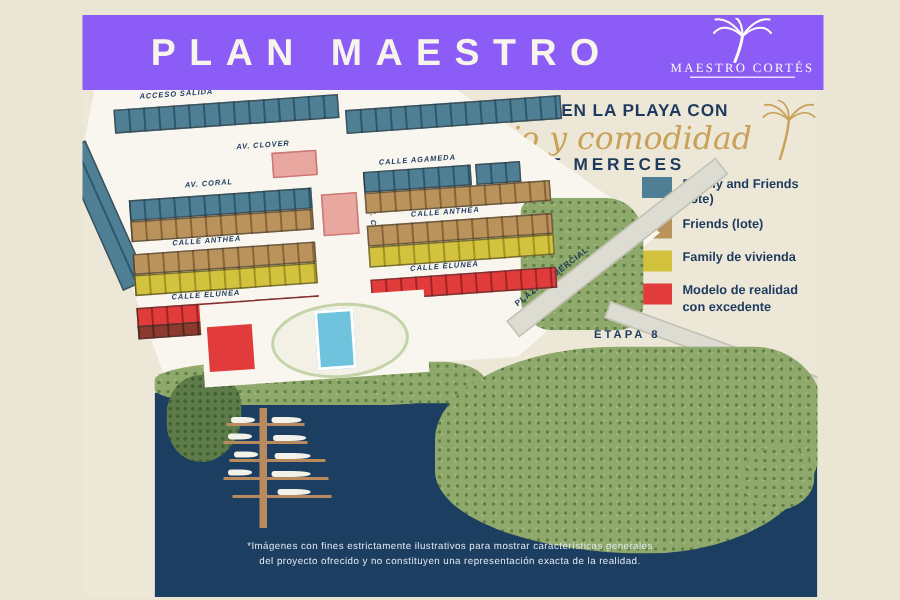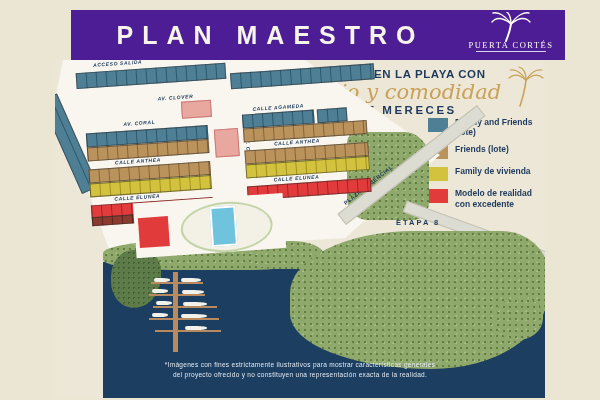--- a/index.html
+++ b/index.html
@@ -1,21 +1,21 @@
 <!DOCTYPE html>
 <html><head>
 <meta charset="utf-8">
 <style>
   html,body{margin:0;padding:0;}
   #stage{position:relative;width:600px;height:400px;background:#ebe5d3;overflow:hidden;
          font-family:"Liberation Sans",sans-serif;}
   .abs{position:absolute;}
 
   
-  #header{left:55px;top:10px;width:494px;height:50px;background:#4c1d95;margin-left:16px;}
+  #header{left:55px;top:10px;width:494px;height:50px;background:#8b5cf6;}
   #header-title{left:0;right:95px;top:11px;text-align:center;color:#f7f4ec;
     font-size:25px;font-weight:bold;letter-spacing:9px;}
   #logo{right:4px;top:2px;width:100px;height:46px;text-align:center;color:#fdfbf5;}
   #logo-name{font-family:"Liberation Serif",serif;font-size:8.5px;letter-spacing:1.5px;margin-top:-2px;}
   #logo-rule{width:70px;height:1px;background:rgba(255,255,255,.8);margin:1px auto 0;}
 
   
   #hero{left:293px;top:68px;width:215px;text-align:center;color:#1d3a5e;}
   .hero-bold{font-weight:bold;font-size:11.5px;letter-spacing:.6px;}
   #hero-line2{margin-top:0;}
@@ -100,21 +100,21 @@
           <g transform="translate(50,2)" fill="none" stroke="#fdfbf5" stroke-width="1.4" stroke-linecap="round">
             <path d="M0 10 C-8 3 -15 3 -19 8"></path>
             <path d="M0 10 C-6 1 -13 -2 -18 -1"></path>
             <path d="M0 10 C0 0 -4 -3 -8 -4"></path>
             <path d="M0 10 C6 1 13 -2 18 -1"></path>
             <path d="M0 10 C8 3 15 3 19 8"></path>
             <path d="M0 10 C-1 17 -3 22 -5 27" stroke-width="2"></path>
           </g>
         </svg>
       </span>
-      <div id="logo-name">PUERTA CORTÉS</div>
+      <div id="logo-name">MAESTRO CORTÉS</div>
       <div id="logo-rule"></div>
     </div>
   </div>
 
   <div class="abs" id="map">
     <div class="abs" id="land"></div>
     <div class="abs" id="water"></div>
     <div class="abs park" id="park-band"></div>
     <div class="abs park" id="park-right"></div>
     <div class="abs park" id="green-triangle"></div>

